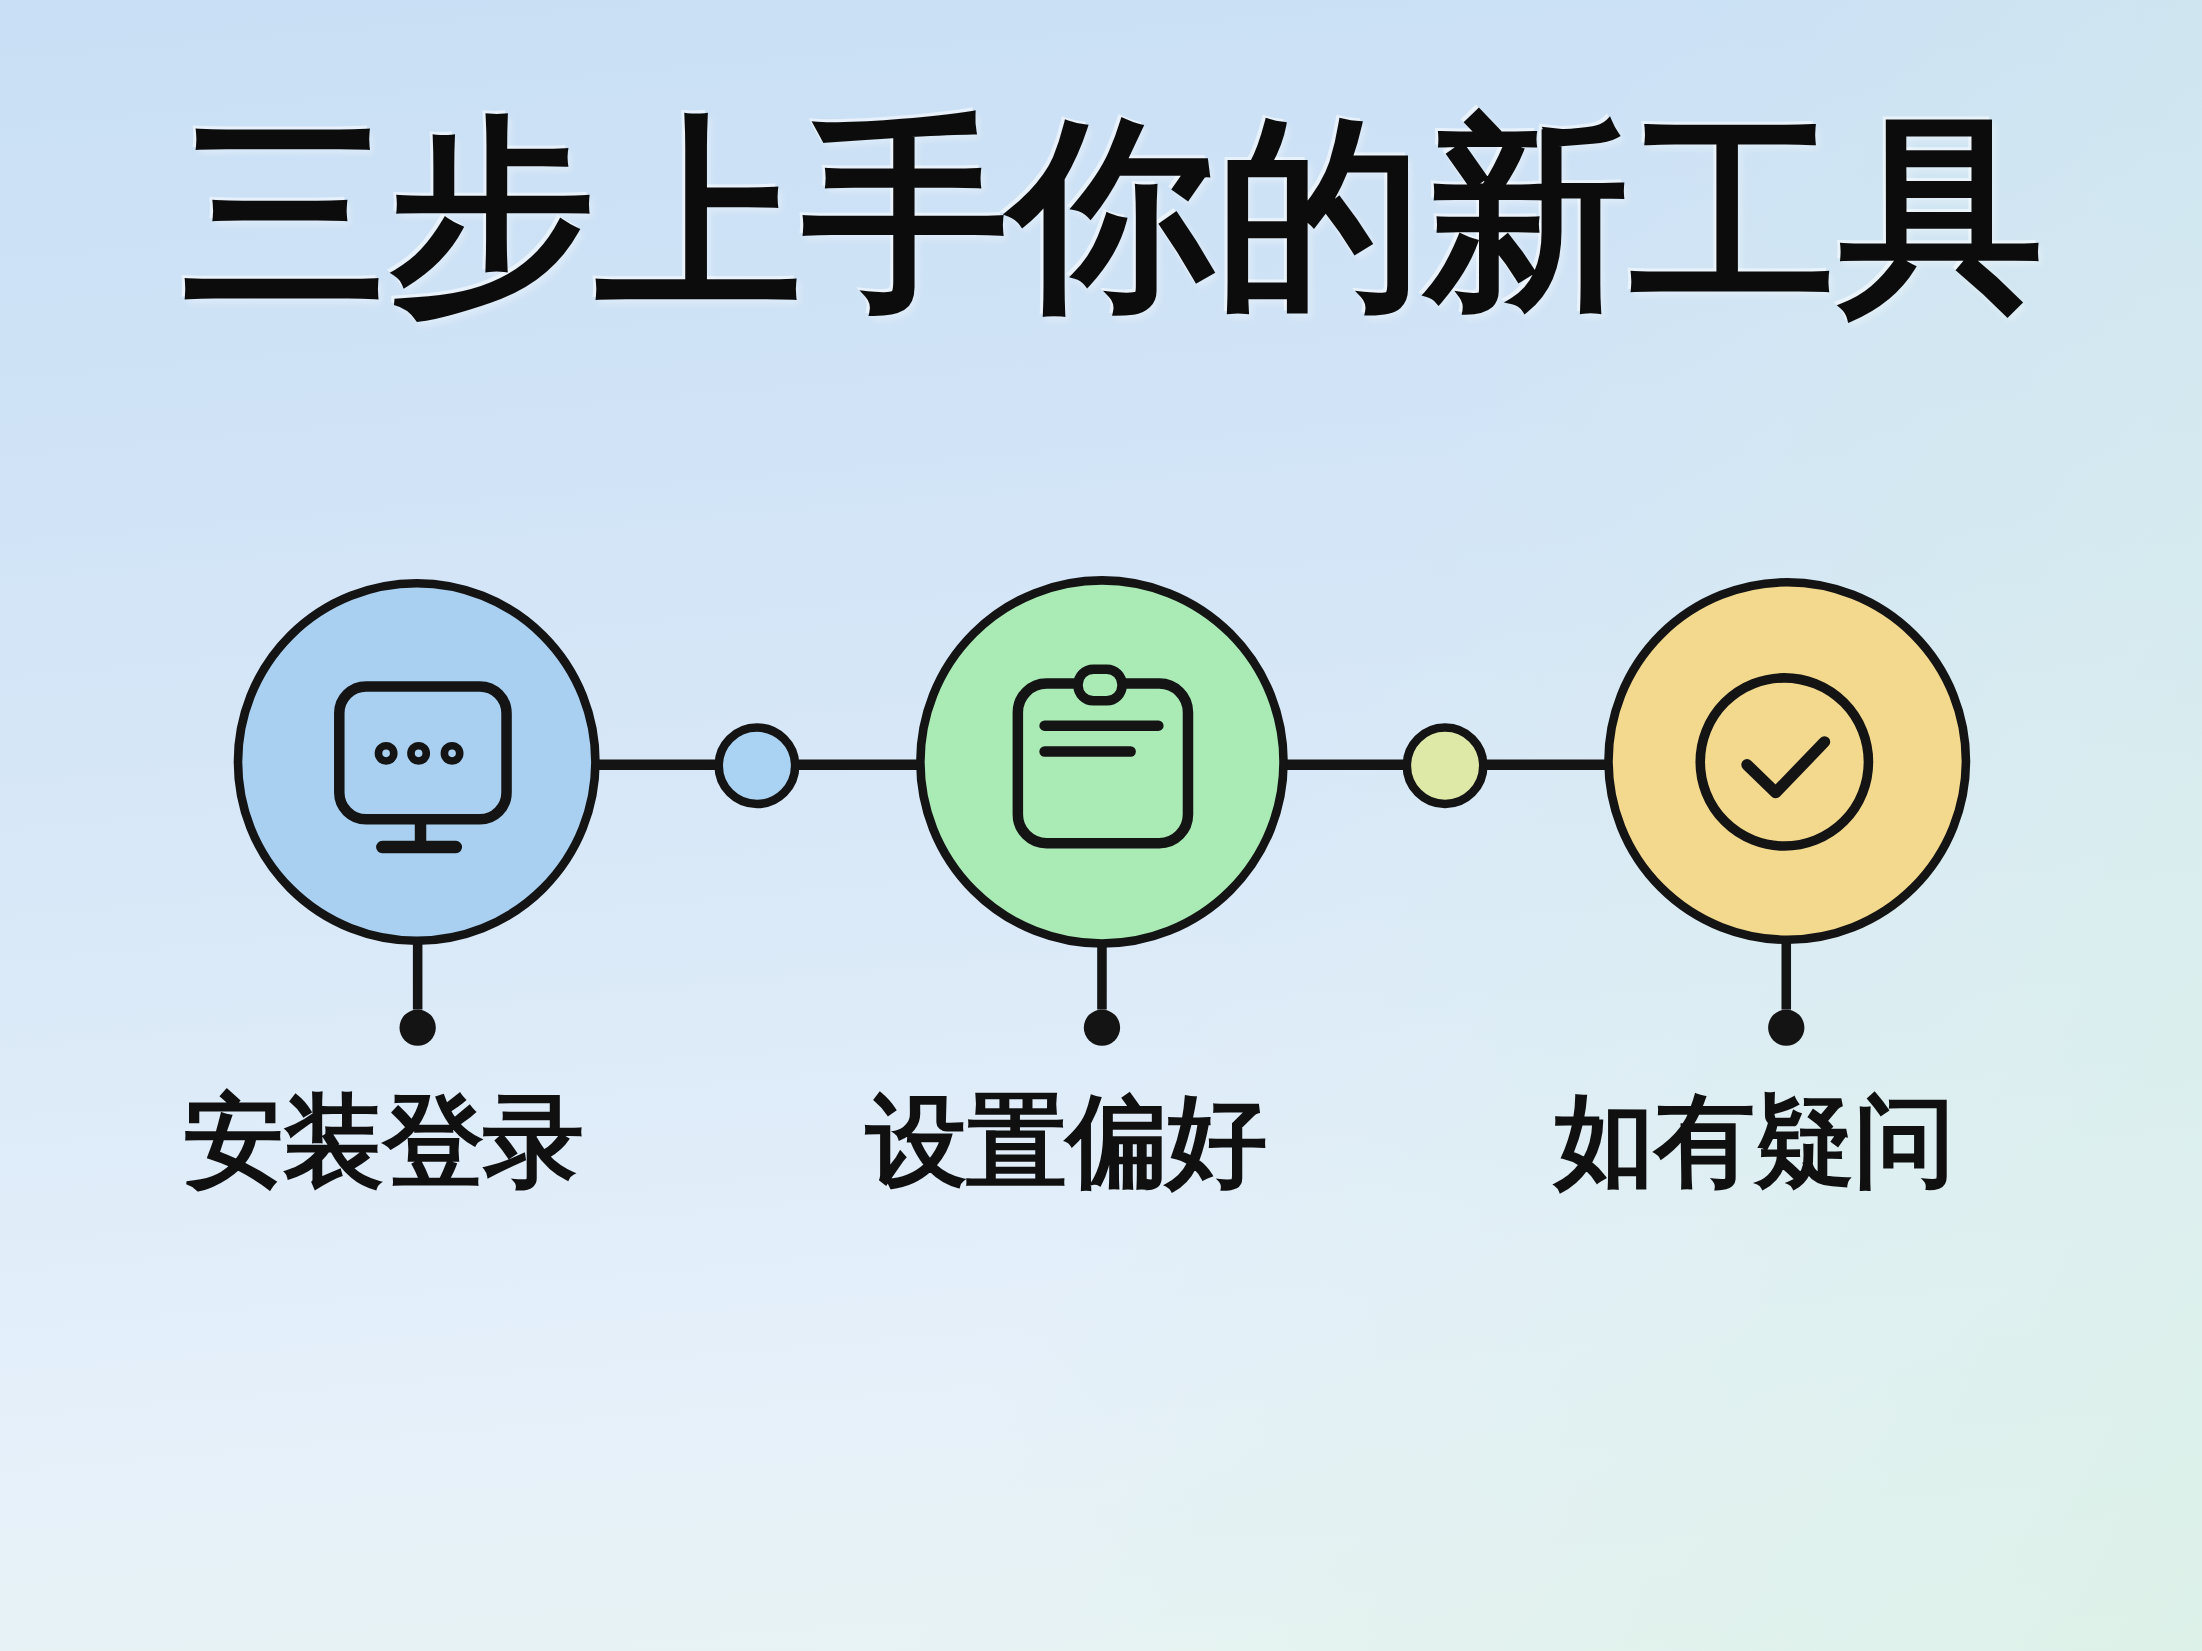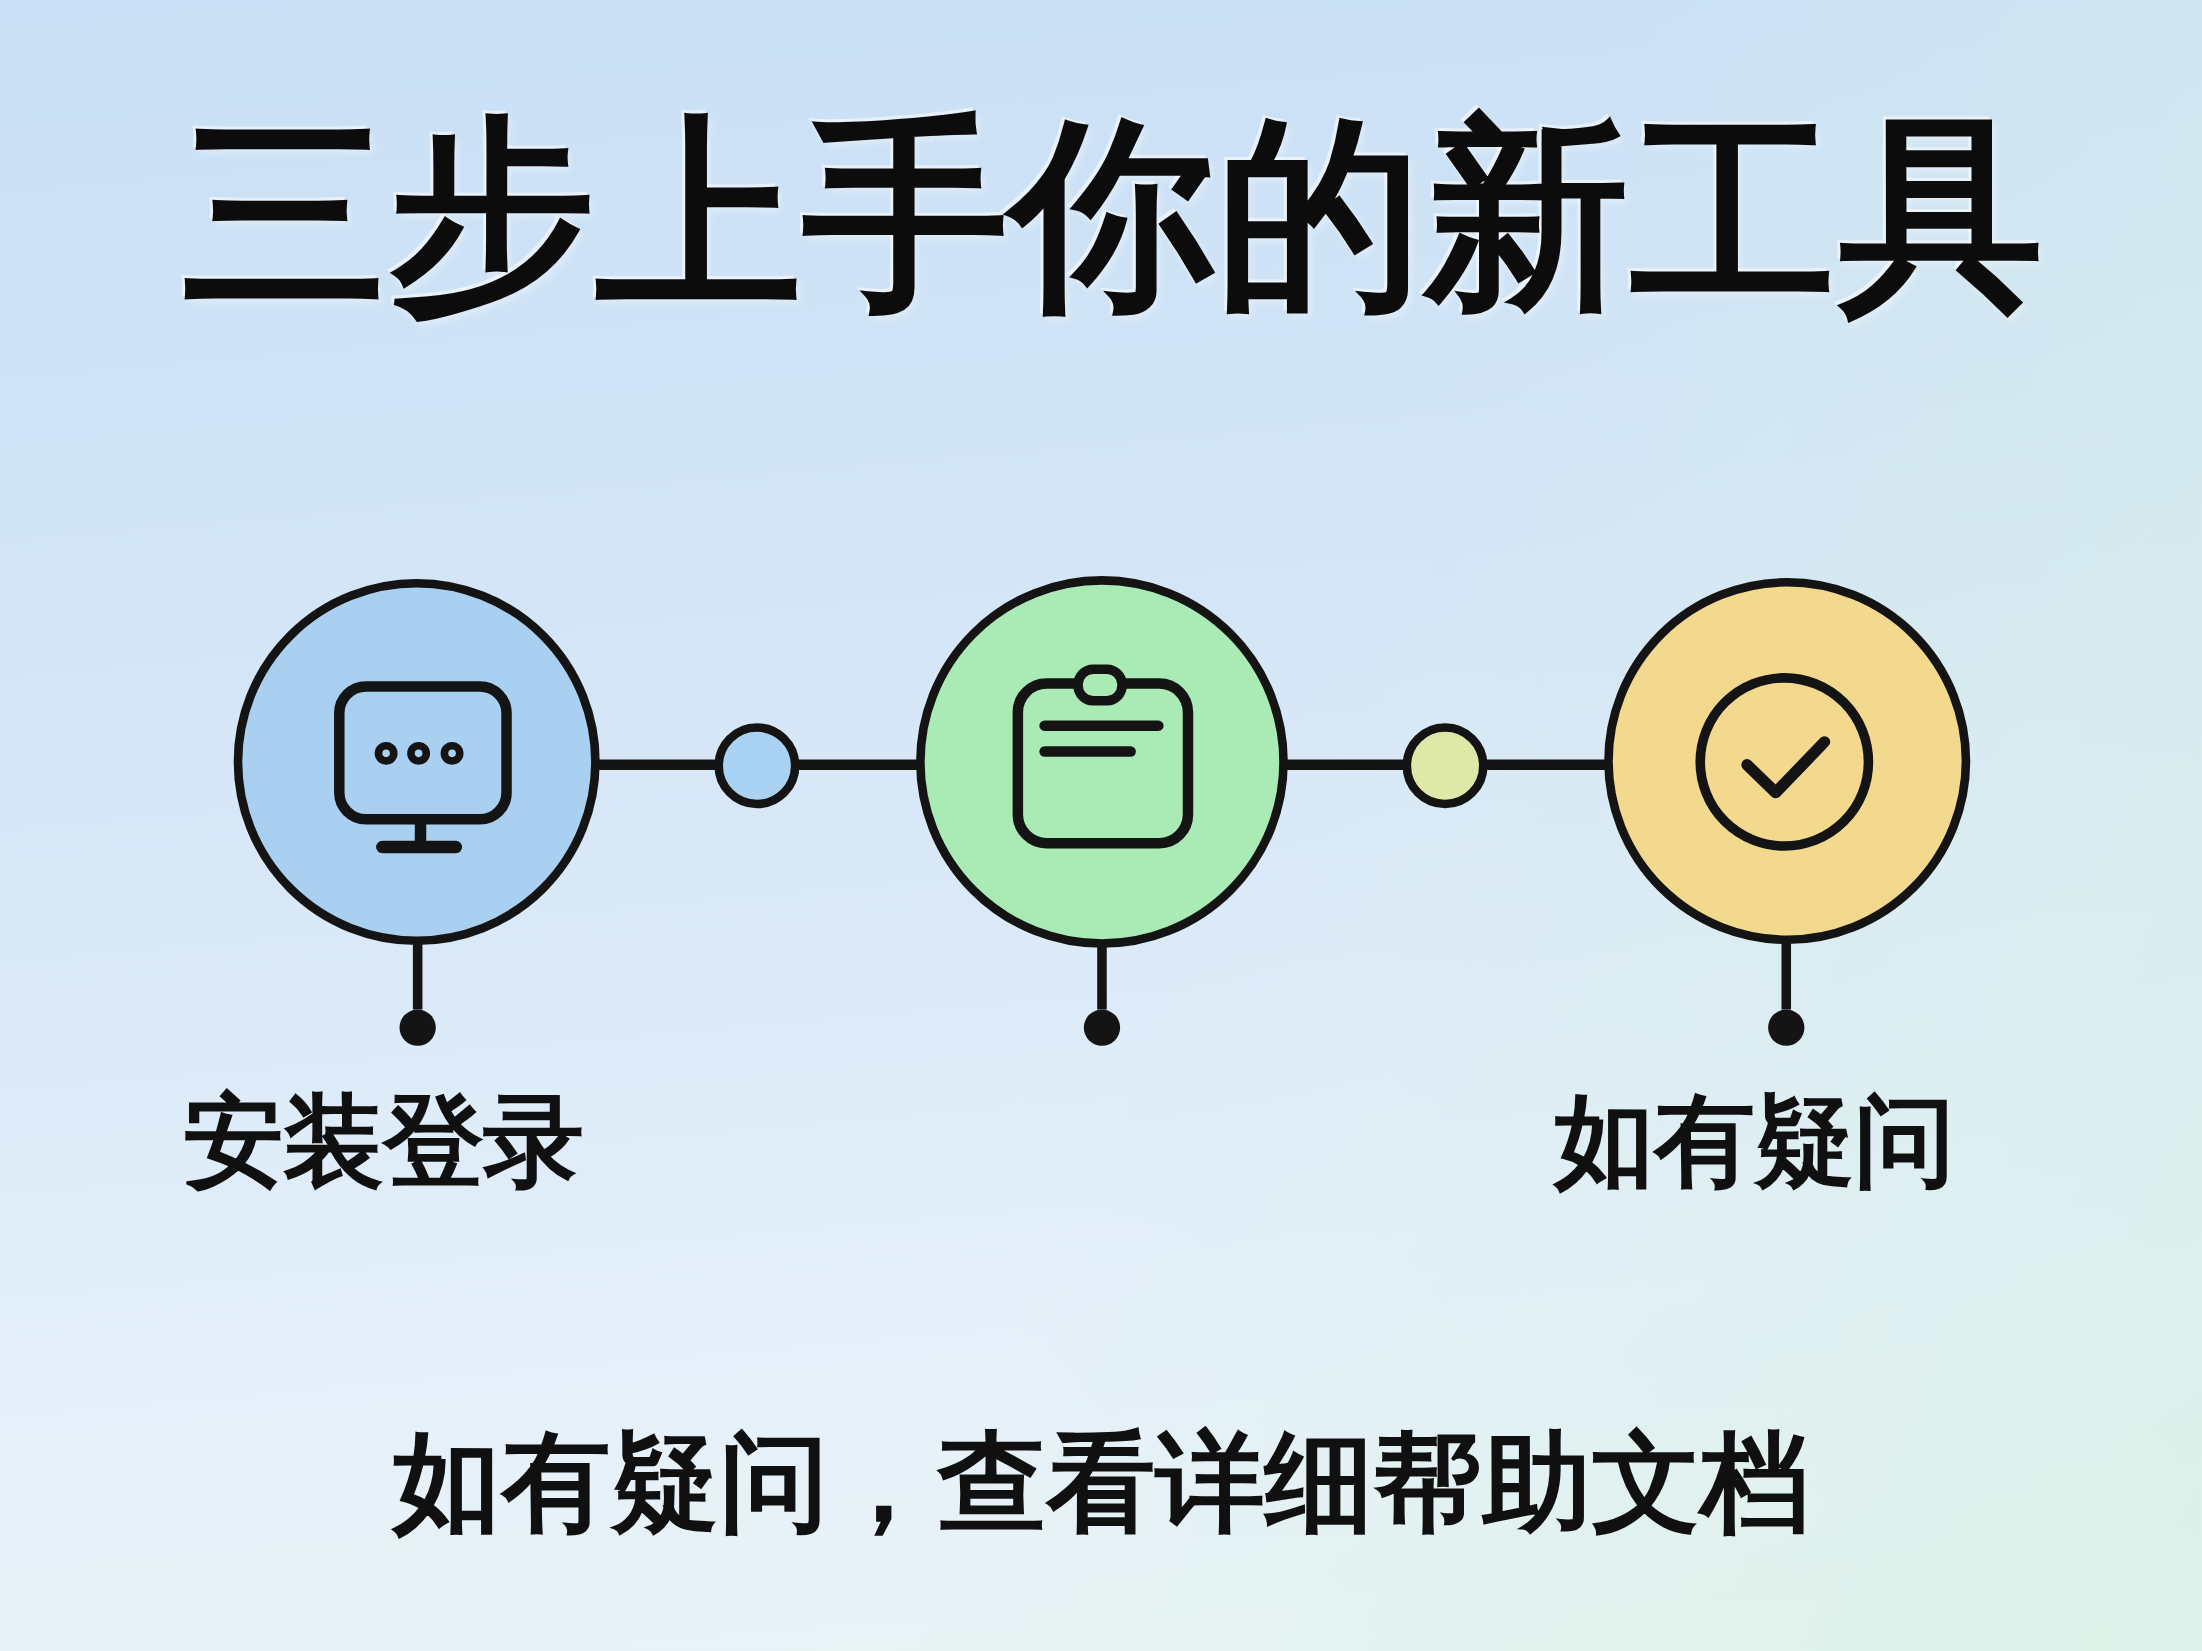--- a/index.html
+++ b/index.html
@@ -111,18 +111,18 @@
     <g>
       <circle cx="1870" cy="796" r="187" class="ink-stroke" stroke-width="9" fill="#f3d98e"></circle>
       <g fill="none">
         <circle cx="1867" cy="797" r="88" class="ink-stroke" stroke-width="10"></circle>
         <polyline points="1828,800 1858,829 1909,776" class="ink-stroke" stroke-width="12" stroke-linecap="round" stroke-linejoin="round"></polyline>
       </g>
     </g>
   </svg>
 
   <div class="step-label" style="left:383px">安装登录</div>
+  <div class="step-label" style="left:1066px">设置偏好</div>
   <div class="step-label" style="left:1754px">如有疑问</div>
 
-  <div class="footer-note">如有疑问，查看详细帮助文档</div>
 
 </div>
 
 
 </body></html>

